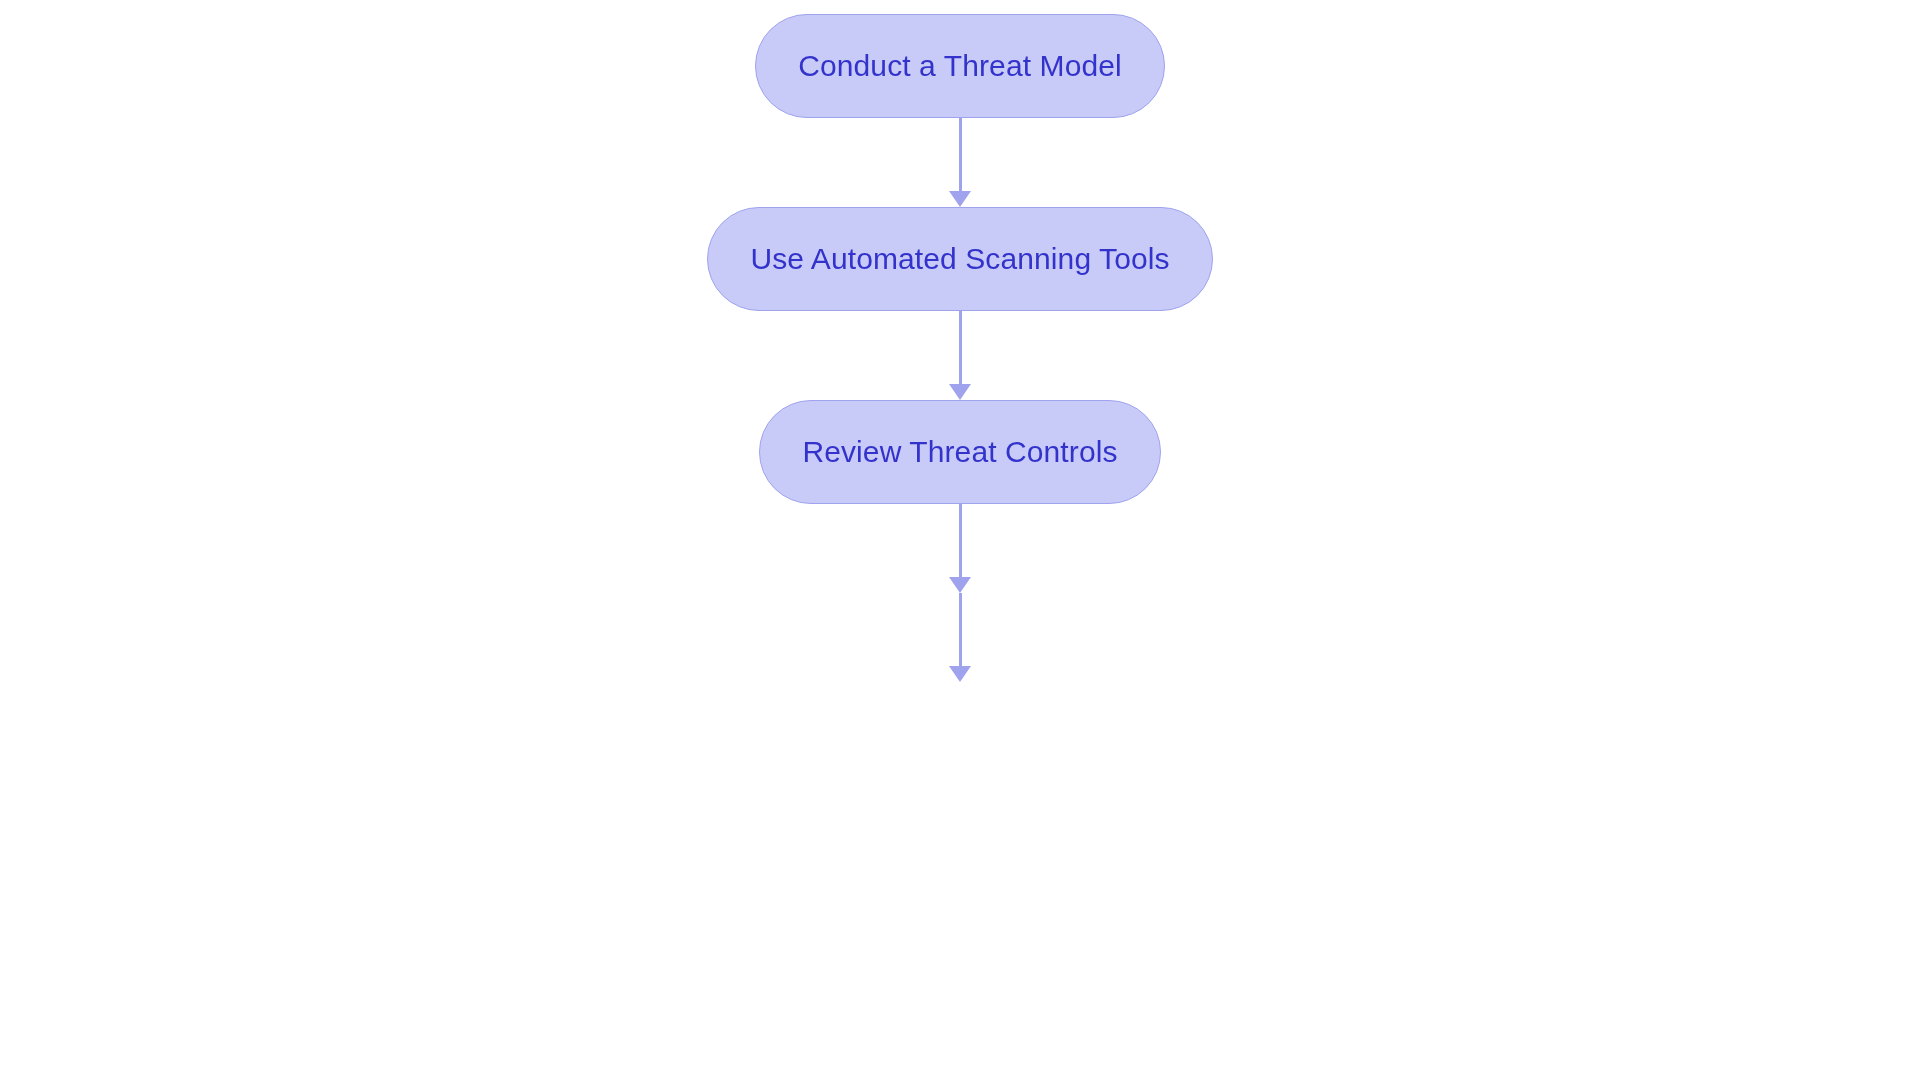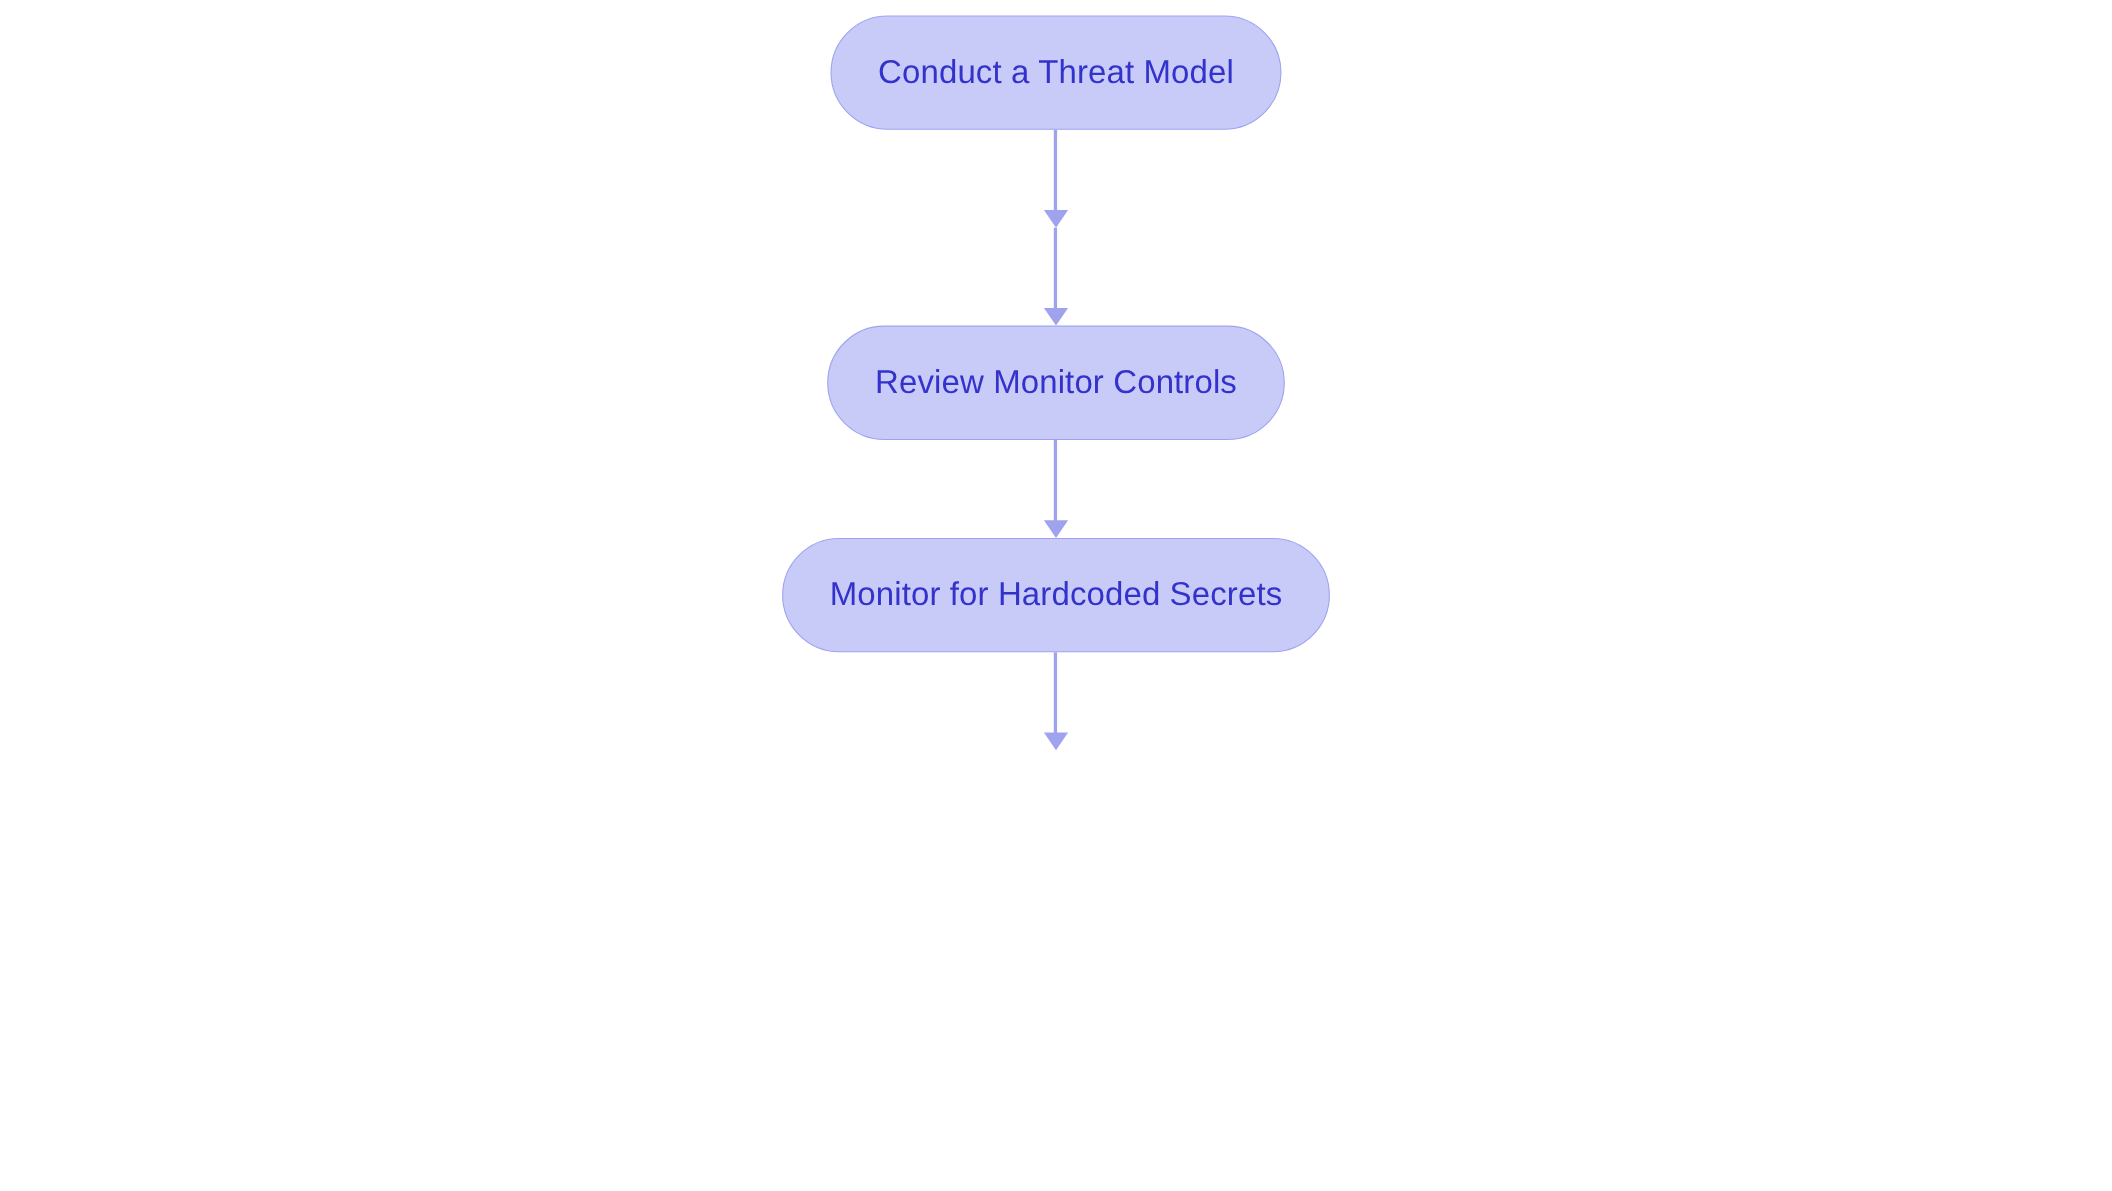--- a/index.html
+++ b/index.html
@@ -117,42 +117,42 @@
         <div class="node">
           <span class="node-label">Conduct a Threat Model</span>
         </div>
       </div>
 
       <div class="connector gap-1">
         <div class="connector-line"></div>
         <div class="connector-head"></div>
       </div>
 
+      <div class="flow-step">
+        <div class="node">
+          <span class="node-label">Use Automated Scanning Tools</span>
+        </div>
+      </div>
 
       <div class="connector gap-2">
         <div class="connector-line"></div>
         <div class="connector-head"></div>
       </div>
 
       <div class="flow-step">
         <div class="node">
-          <span class="node-label">Review Monitor Controls</span>
+          <span class="node-label">Review Threat Controls</span>
         </div>
       </div>
 
       <div class="connector gap-3">
         <div class="connector-line"></div>
         <div class="connector-head"></div>
       </div>
 
-      <div class="flow-step">
-        <div class="node">
-          <span class="node-label">Monitor for Hardcoded Secrets</span>
-        </div>
-      </div>
 
       <div class="connector gap-4">
         <div class="connector-line"></div>
         <div class="connector-head"></div>
       </div>
 
 
     </div>
   </div>
 </div>

